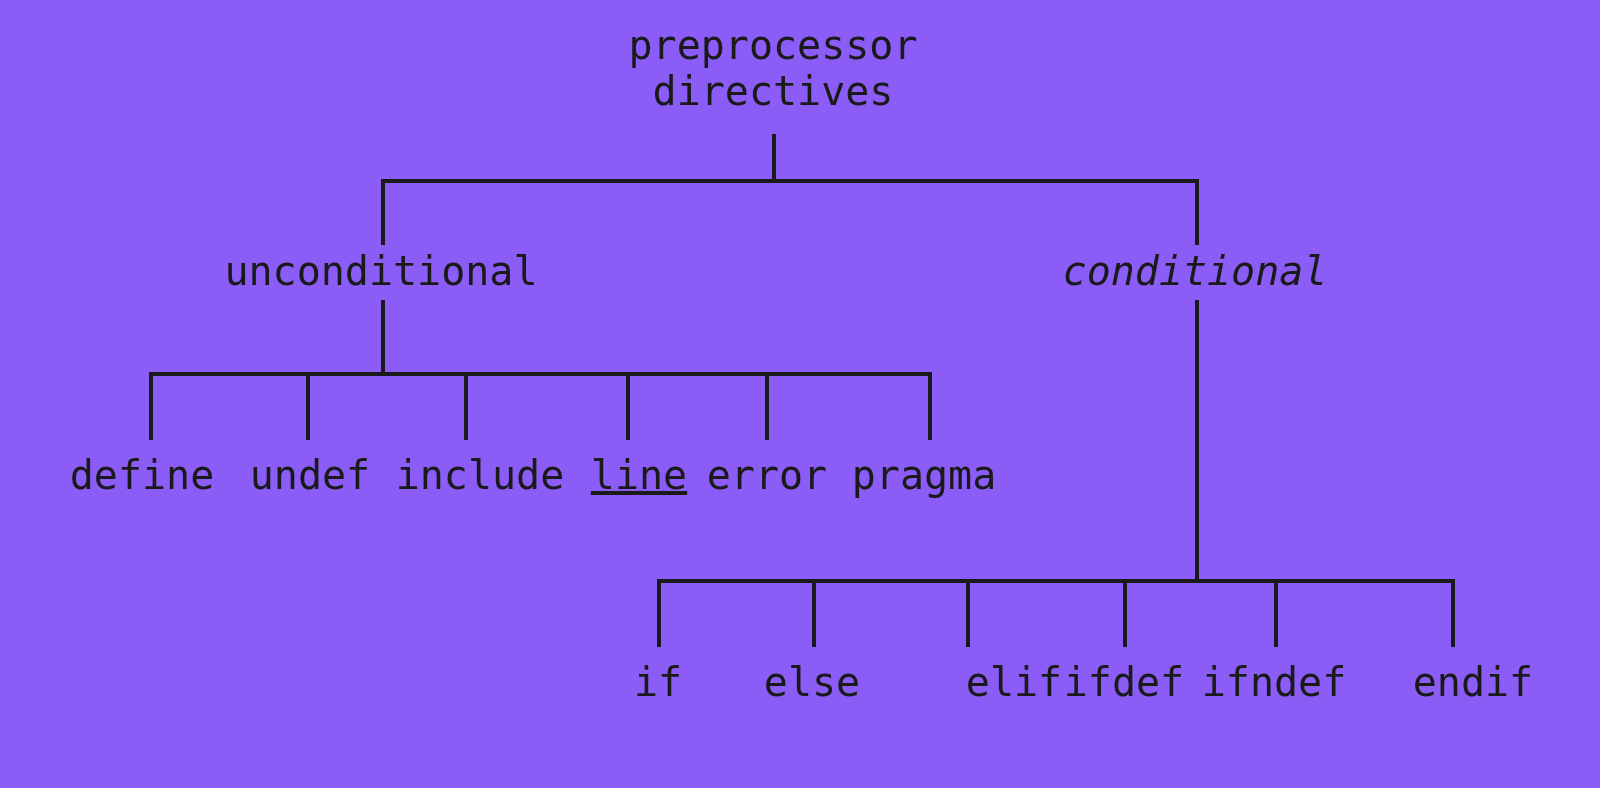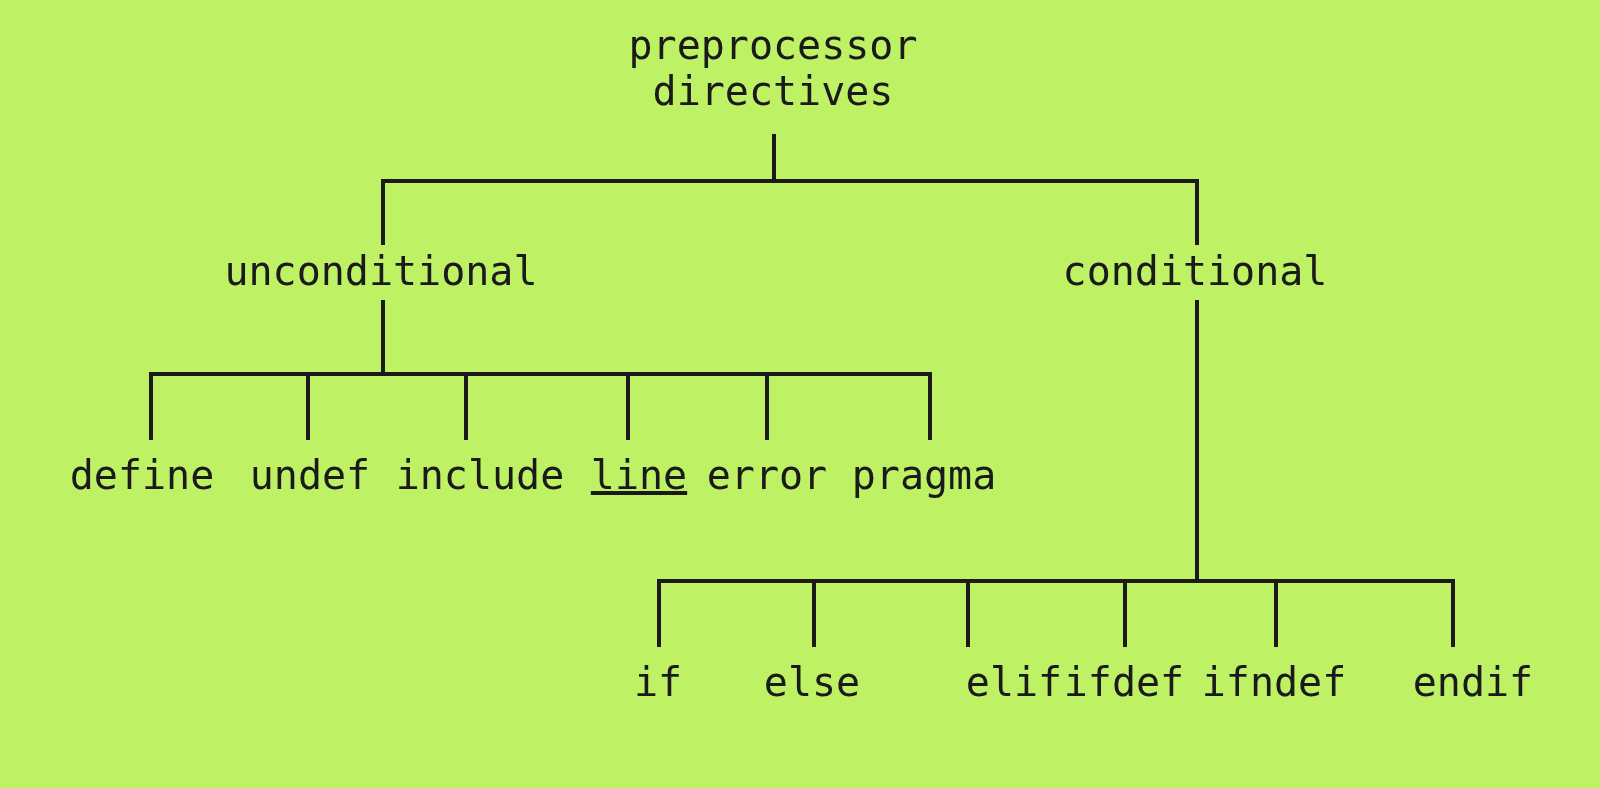--- a/index.html
+++ b/index.html
@@ -42,21 +42,21 @@
   .hline, .vline {
     position: absolute;
     background: #1a1a1a;
   }
   .hline { height: 4px; }
   .vline { width: 4px; }
 </style>
 </head>
 <body>
 
-<div id="canvas" style="background: #bef264;">
+<div id="canvas" style="background: #8b5cf6;">
 
   <div class="node-label root-label" style="color: rgb(26, 26, 26);"><span>preprocessor</span><br><span>directives</span></div>
 
   <div class="vline" style="left: 772px; top: 134px; height: 48px; background: rgb(26, 26, 26);"></div>
 
   <div class="hline" style="left: 381px; top: 179px; width: 818px; background: rgb(26, 26, 26);"></div>
 
   <div class="vline" style="left: 381px; top: 179px; height: 66px; background: rgb(26, 26, 26);"></div>
   <div class="node-label level2-label" style="left: 141px; top: 248px; width: 480px; color: rgb(26, 26, 26);">unconditional</div>
   <div class="vline" style="left: 381px; top: 300px; height: 74px; background: rgb(26, 26, 26);"></div>
@@ -71,21 +71,21 @@
   <div class="vline" style="left: 928px; top: 372px; height: 68px; background: rgb(26, 26, 26);"></div>
 
   <div class="node-label leaf-label" style="left: 66px; top: 452px; width: 152px; color: rgb(26, 26, 26);">define</div>
   <div class="node-label leaf-label" style="left: 246px; top: 452px; width: 128px; color: rgb(26, 26, 26);">undef</div>
   <div class="node-label leaf-label" style="left: 392px; top: 452px; width: 176px; color: rgb(26, 26, 26);">include</div>
   <div class="node-label leaf-label" style="left: 587px; top: 452px; width: 104px; color: rgb(26, 26, 26); text-decoration: underline;">line</div>
   <div class="node-label leaf-label" style="left: 703px; top: 452px; width: 128px; color: rgb(26, 26, 26);">error</div>
   <div class="node-label leaf-label" style="left: 848px; top: 452px; width: 152px; color: rgb(26, 26, 26);">pragma</div>
 
   <div class="vline" style="left: 1195px; top: 179px; height: 66px; background: rgb(26, 26, 26);"></div>
-  <div class="node-label level2-label" style="left: 975px; top: 248px; width: 440px; color: rgb(26, 26, 26);">conditional</div>
+  <div class="node-label level2-label" style="left: 975px; top: 248px; width: 440px; color: rgb(26, 26, 26); font-style: italic;">conditional</div>
   <div class="vline" style="left: 1195px; top: 300px; height: 281px; background: rgb(26, 26, 26);"></div>
 
   <div class="hline" style="left: 657px; top: 579px; width: 798px; background: rgb(26, 26, 26);"></div>
 
   <div class="vline" style="left: 657px; top: 579px; height: 68px; background: rgb(26, 26, 26);"></div>
   <div class="vline" style="left: 812px; top: 579px; height: 68px; background: rgb(26, 26, 26);"></div>
   <div class="vline" style="left: 966px; top: 579px; height: 68px; background: rgb(26, 26, 26);"></div>
   <div class="vline" style="left: 1123px; top: 579px; height: 68px; background: rgb(26, 26, 26);"></div>
   <div class="vline" style="left: 1274px; top: 579px; height: 68px; background: rgb(26, 26, 26);"></div>
   <div class="vline" style="left: 1451px; top: 579px; height: 68px; background: rgb(26, 26, 26);"></div>

